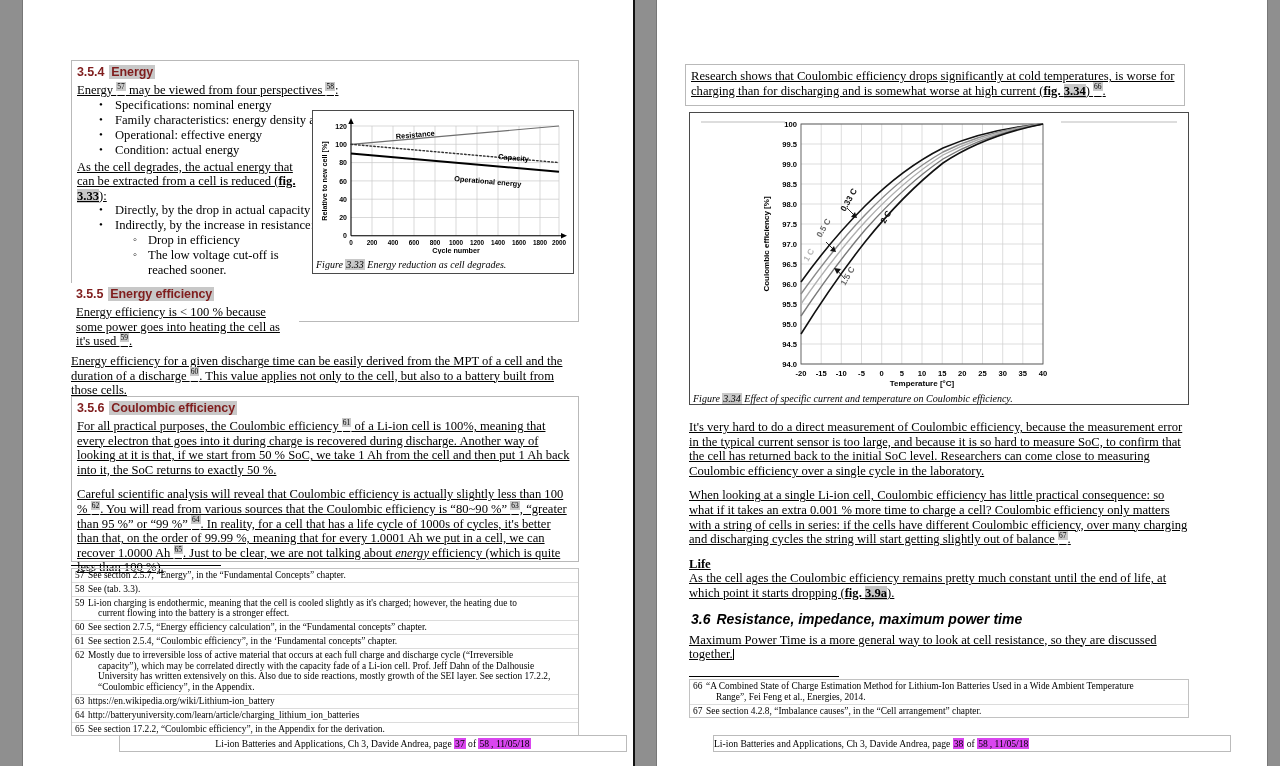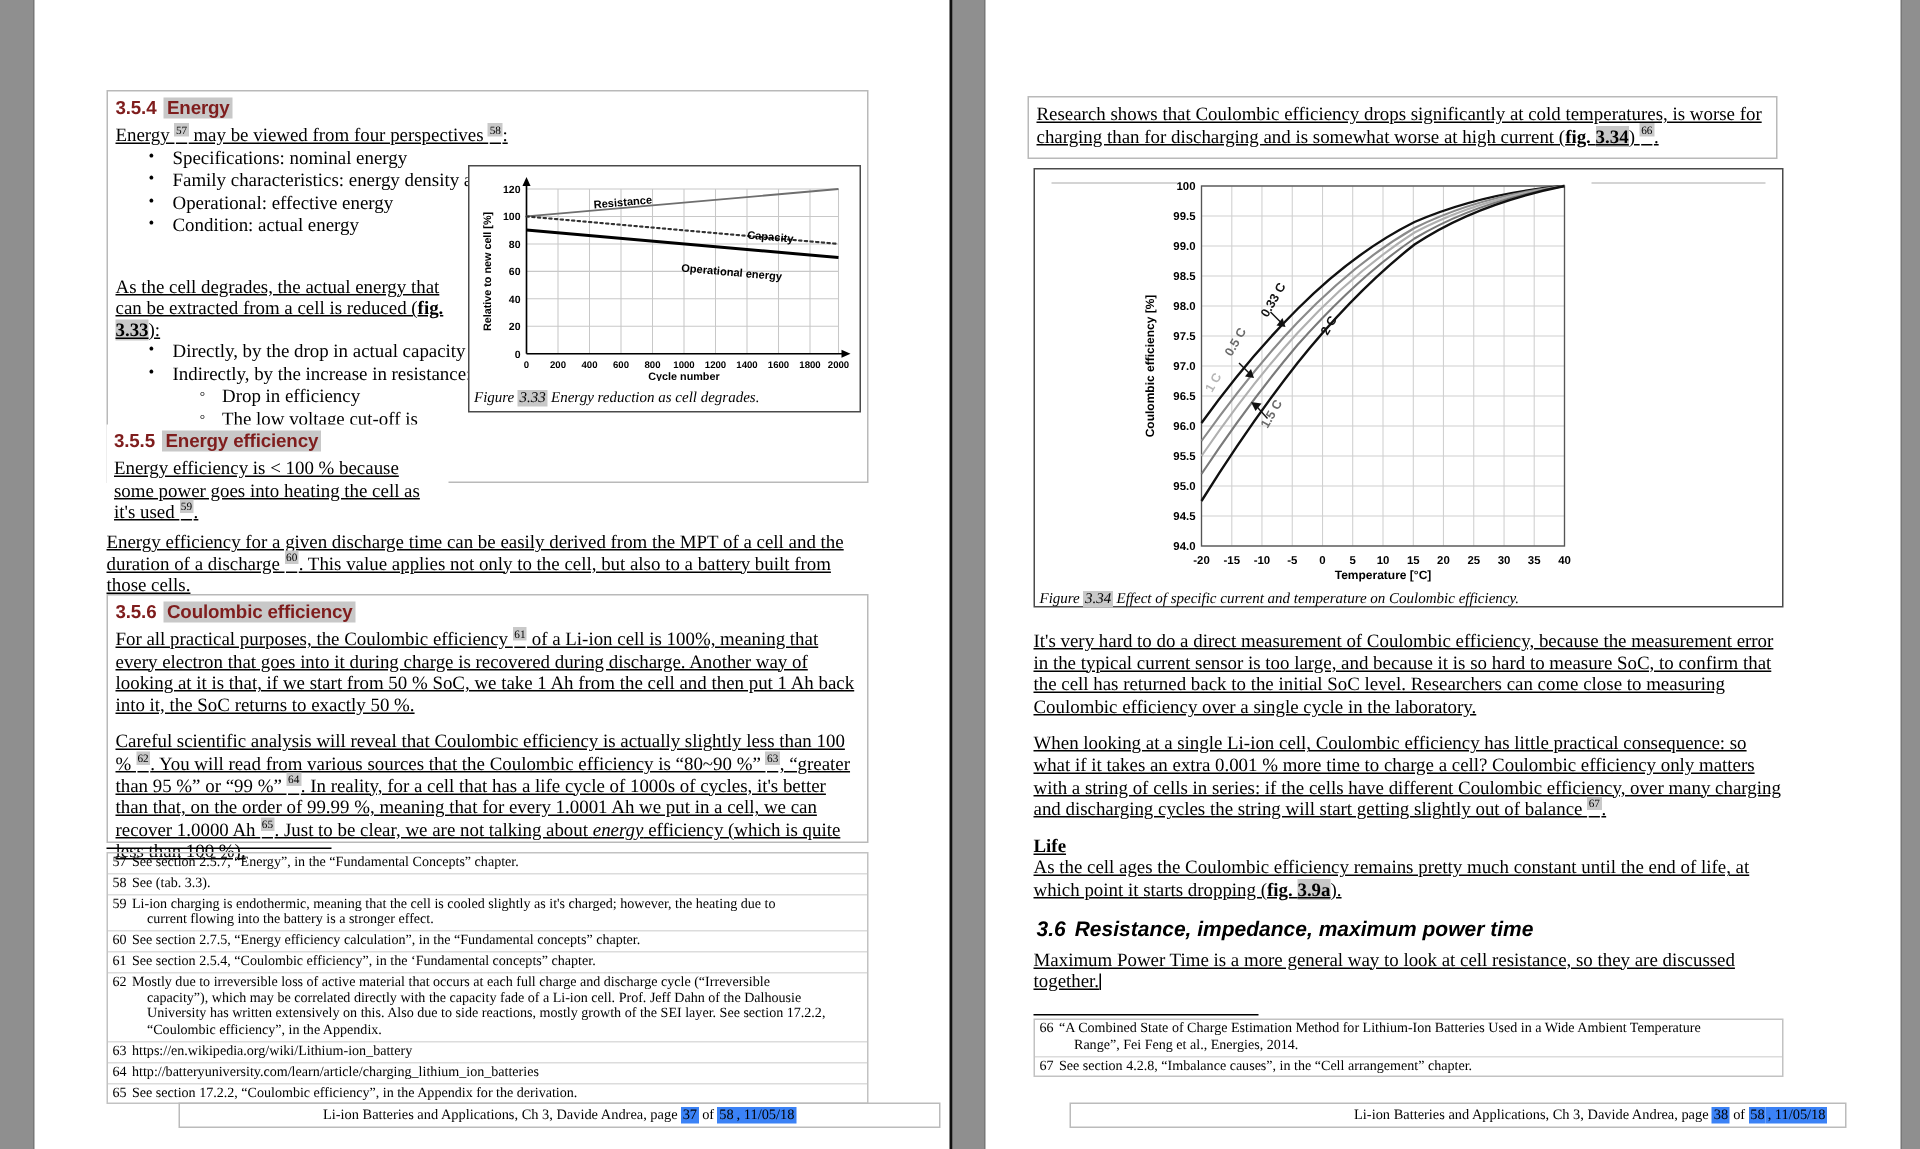--- a/index.html
+++ b/index.html
@@ -107,23 +107,23 @@
   .fntxt .ind{display:block;padding-left:10px;}
 
   .footer{
     position:absolute;bottom:14px;left:48px;width:508px;
     border:1px solid #bbbbbb;box-sizing:border-box;
     text-align:center;font-size:9.6px;padding:2px 0;color:#000;
   }
   .footer-r{
     position:absolute;bottom:14px;left:28px;width:518px;
     border:1px solid #bbbbbb;box-sizing:border-box;
-    text-align:right;font-size:9.6px;padding:2px 12px;color:#000;
-  }
-  .footer .hl,.footer-r .hl{background:#3b82f6;padding:0 1px;}
+    text-align:left;font-size:9.6px;padding:2px 0;color:#000;
+  }
+  .footer .hl,.footer-r .hl{background:#d946ef;padding:0 1px;}
 
   .caret{display:inline-block;width:1px;height:11px;background:#000;vertical-align:-2px;}
 </style>
 </head>
 <body>
 
 <div class="spread">
 
   <div class="page page-left">
     <div class="content">
@@ -133,21 +133,21 @@
           <span class="num">3.5.4</span><span class="hl">Energy</span>
         </h3>
         <p class="body tight"><span>Energy </span><sup class="fn">57</sup><span> may be viewed from four perspectives </span><sup class="fn">58</sup><span>:</span></p>
         <ul class="b">
           <li>Specifications: nominal energy</li>
           <li>Family characteristics: energy density and specific energy</li>
           <li>Operational: effective energy</li>
           <li>Condition: actual energy</li>
         </ul>
 
-        <p class="body tight" style="margin-top:26px;width:225px;"><span>As the cell degrades, the actual energy that can be extracted from a cell is reduced (</span><b class="ref">fig. </b><b class="ref hl">3.33</b><span>):</span></p>
+        <p class="body tight" style="margin-top:2px;width:225px;"><span>As the cell degrades, the actual energy that can be extracted from a cell is reduced (</span><b class="ref">fig. </b><b class="ref hl">3.33</b><span>):</span></p>
         <ul class="b" style="width:220px;">
           <li>Directly, by the drop in actual capacity</li>
           <li><span>Indirectly, by the increase in resistance:</span>
             <ul class="c">
               <li>Drop in efficiency</li>
               <li>The low voltage cut-off is reached sooner.</li>
             </ul>
           </li>
         </ul>
       </div>

